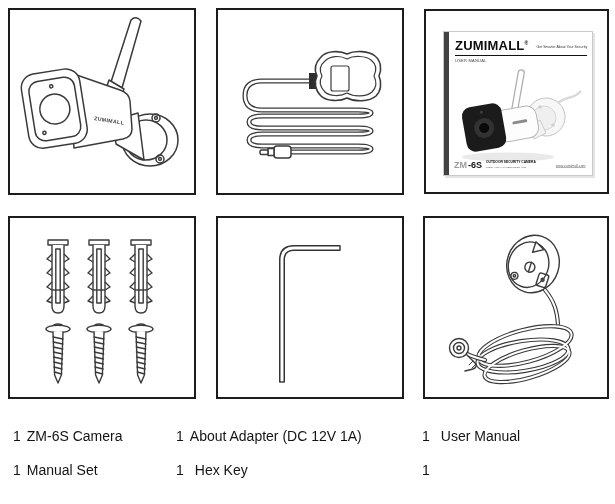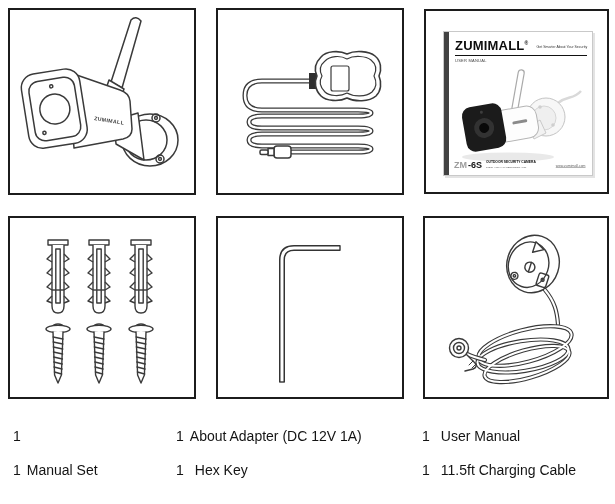--- a/index.html
+++ b/index.html
@@ -213,35 +213,35 @@
           <circle cx="34" cy="130" r="9.5" fill="#fff"></circle>
           <circle cx="34" cy="130" r="5.5"></circle>
           <circle cx="34" cy="130" r="2"></circle>
         </g>
       </g>
     </svg>
   </div>
 
   <div class="item row1 c1">
     <span class="qty">1</span>
+    <span class="nm">ZM-6S Camera</span>
   </div>
   <div class="item row1 c2">
     <span class="qty">1</span>
     <span class="nm">About Adapter (DC 12V 1A)</span>
   </div>
   <div class="item row1 c3 wide-gap">
     <span class="qty">1</span>
     <span class="nm">User Manual</span>
   </div>
   <div class="item row2 c1">
     <span class="qty">1</span>
     <span class="nm">Manual Set</span>
   </div>
   <div class="item row2 c2 wide-gap">
     <span class="qty">1</span>
     <span class="nm">Hex Key</span>
   </div>
   <div class="item row2 c3 wide-gap">
     <span class="qty">1</span>
-    <span class="nm">11.5ft Charging Cable</span>
   </div>
 
 </div>
 
 </body></html>

